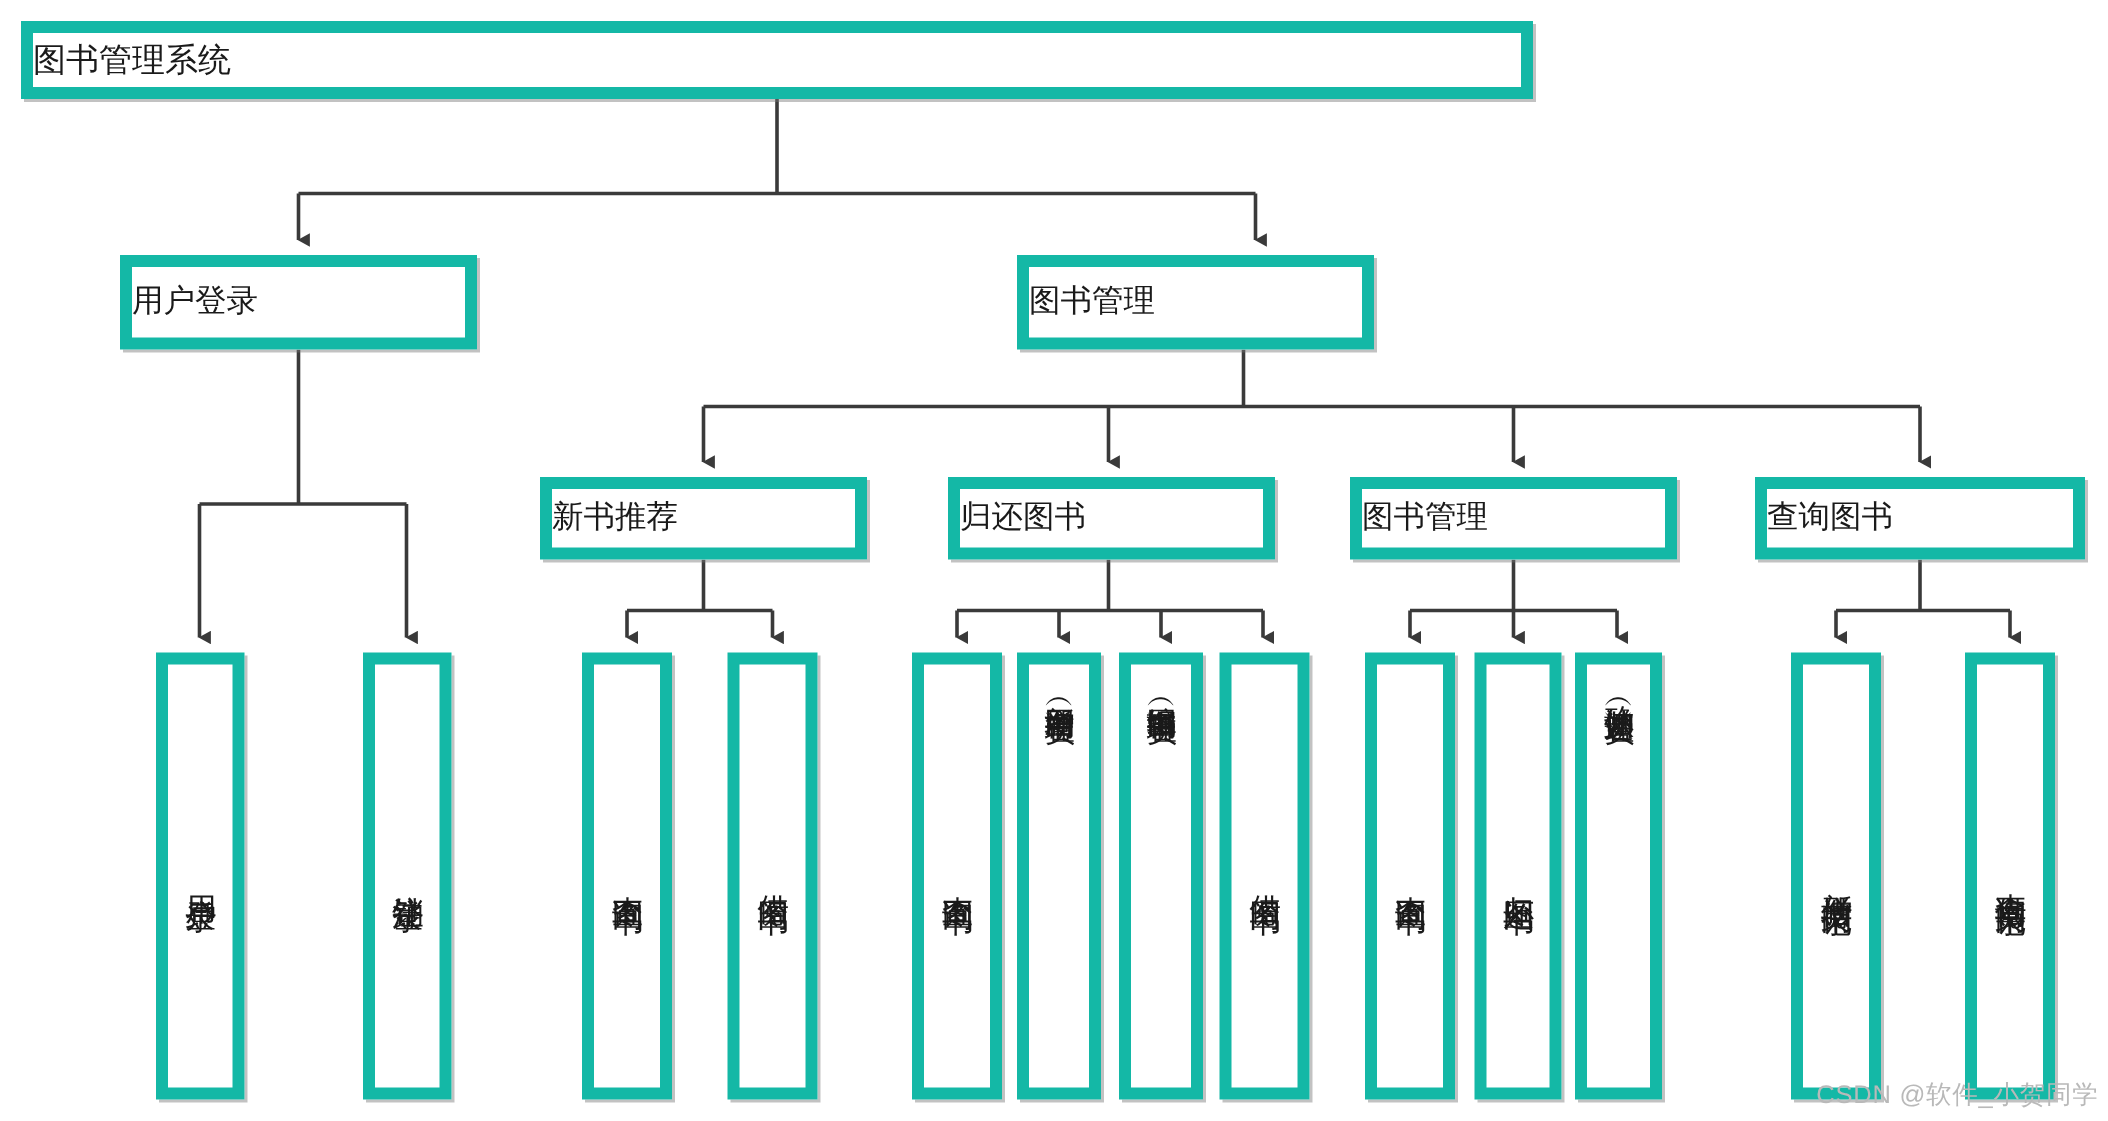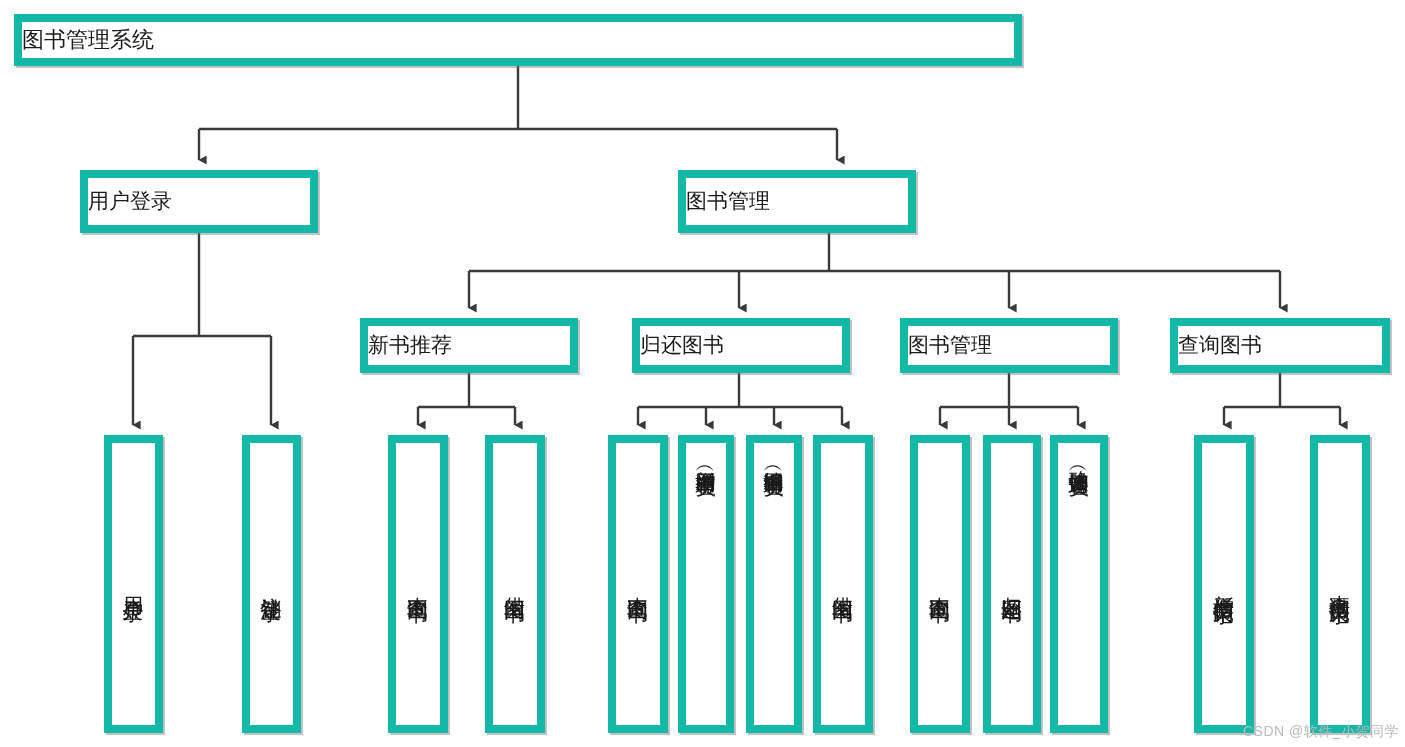--- a/index.html
+++ b/index.html
@@ -64,21 +64,21 @@
     letter-spacing: 1px;
   }
   .node.vert.center {
     align-items: center;
     padding-top: 0;
   }
   .watermark {
     position: absolute;
     right: 6px;
     bottom: 6px;
-    font-size: 14px;
+    font-size: 17px;
     color: #b9b9b9;
     letter-spacing: 0.5px;
     user-select: none;
     white-space: nowrap;
   }
 </style>
 </head>
 <body>
 
 <div id="canvas">

